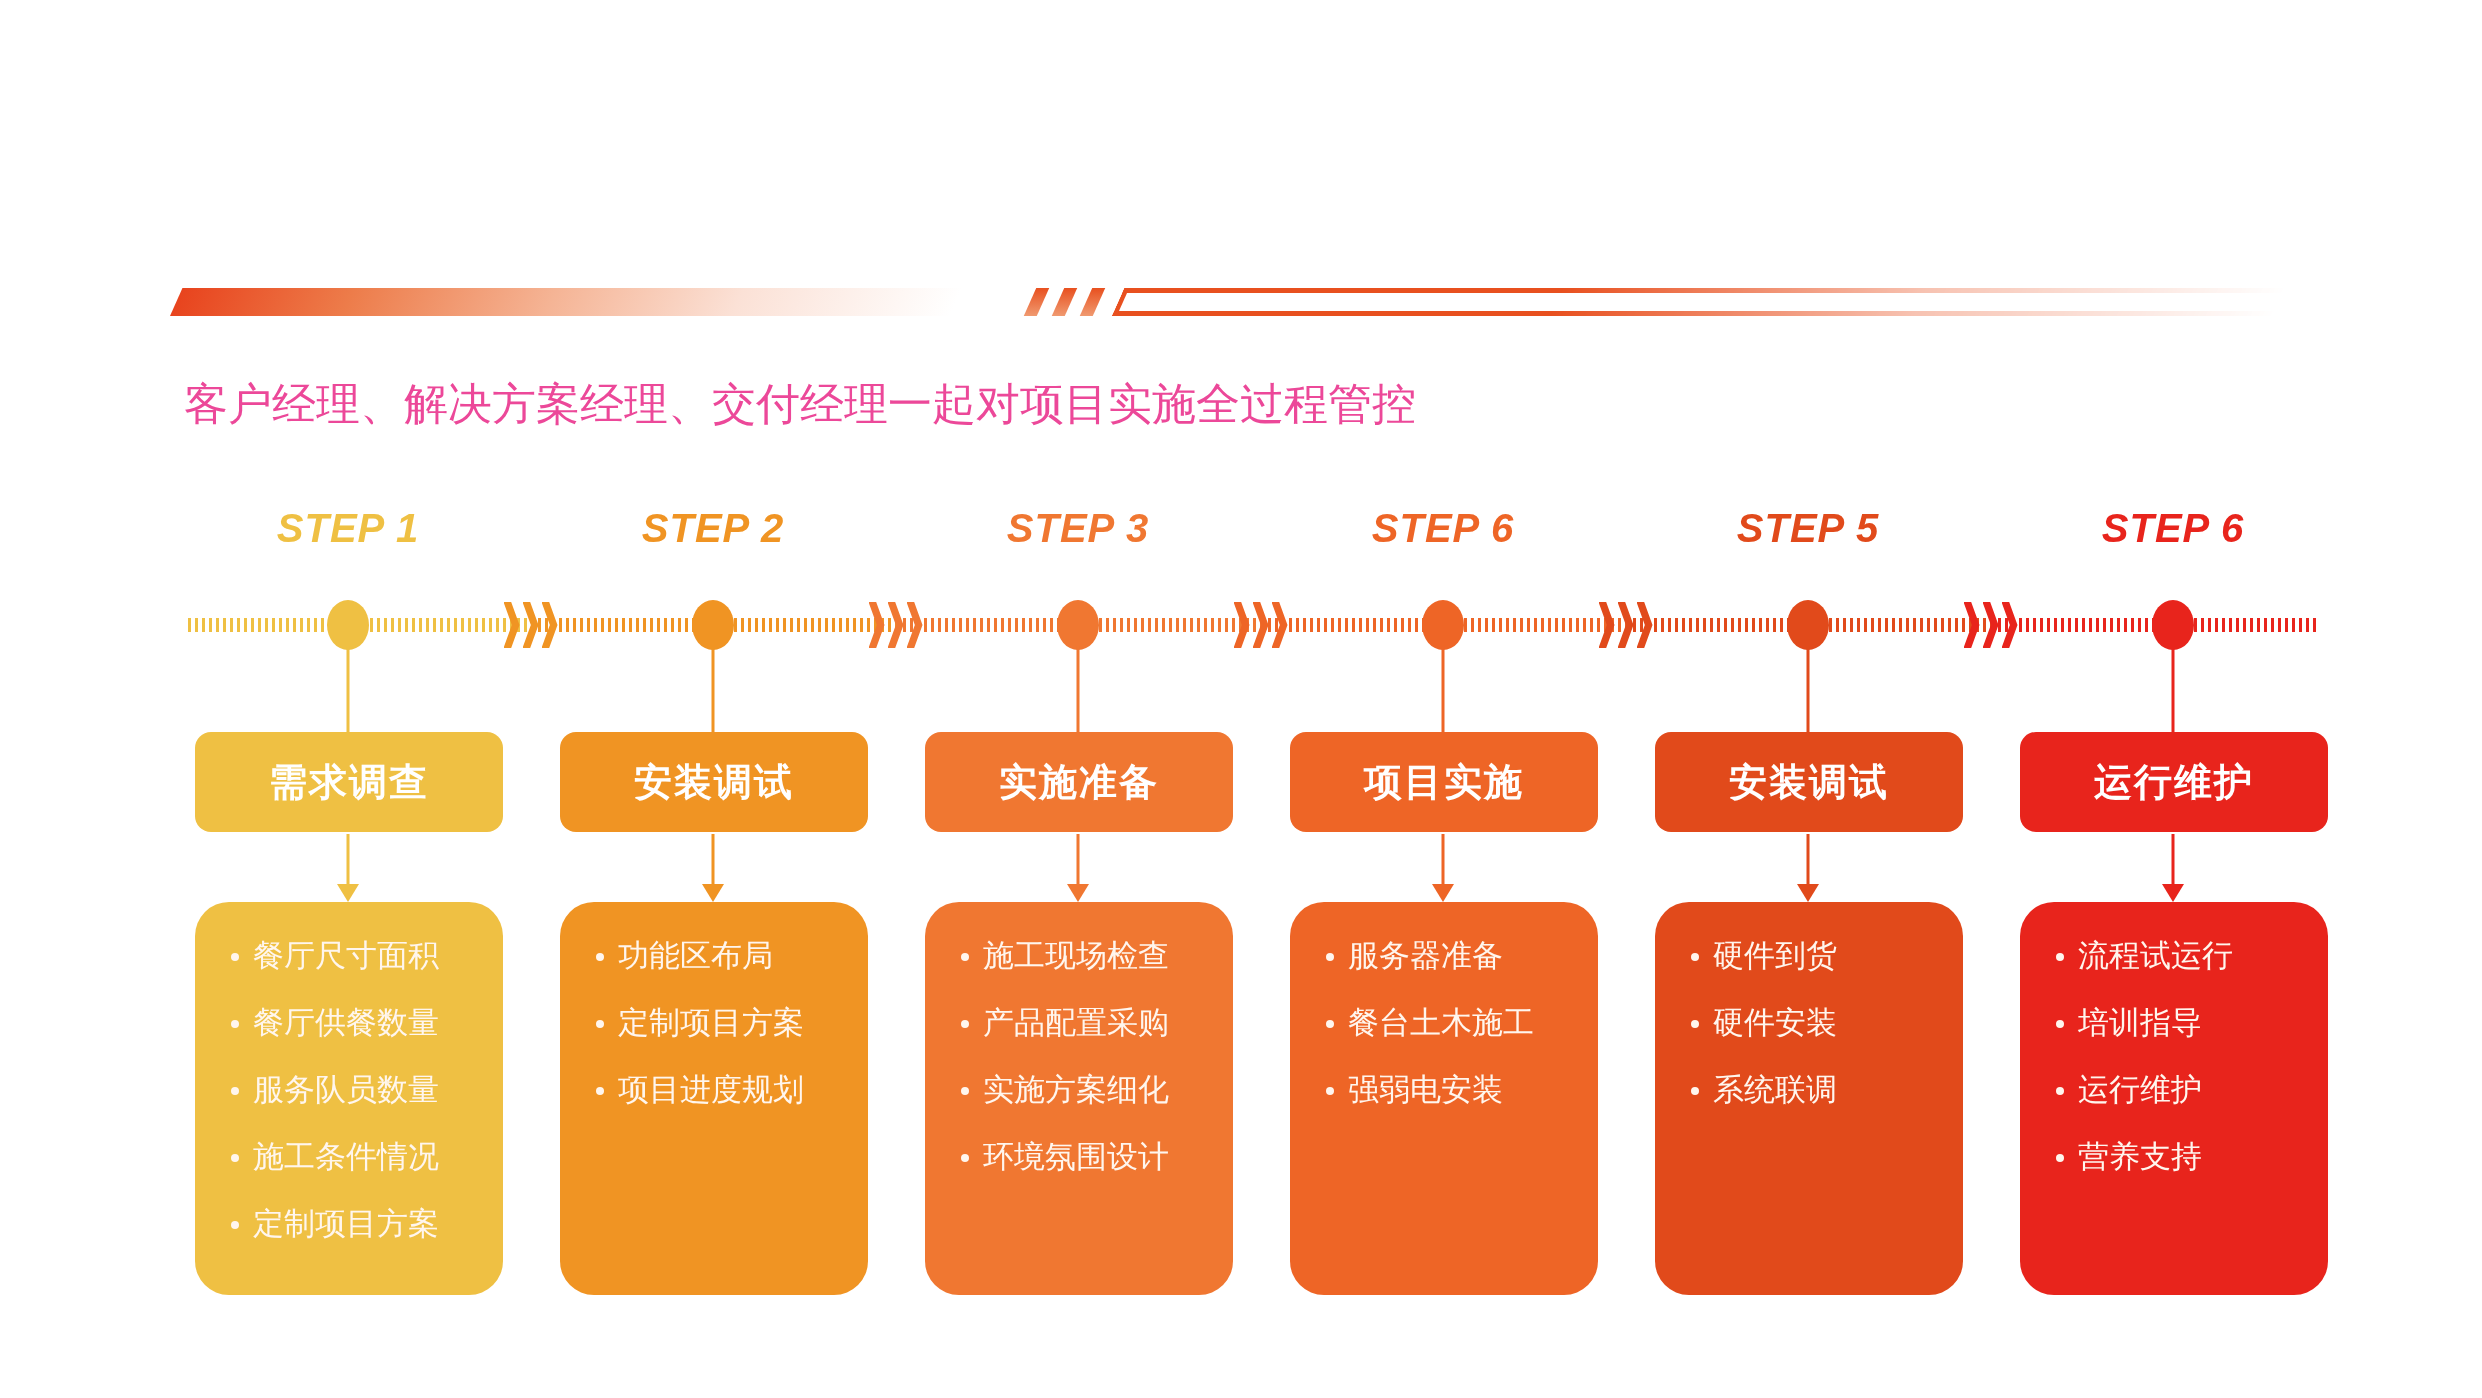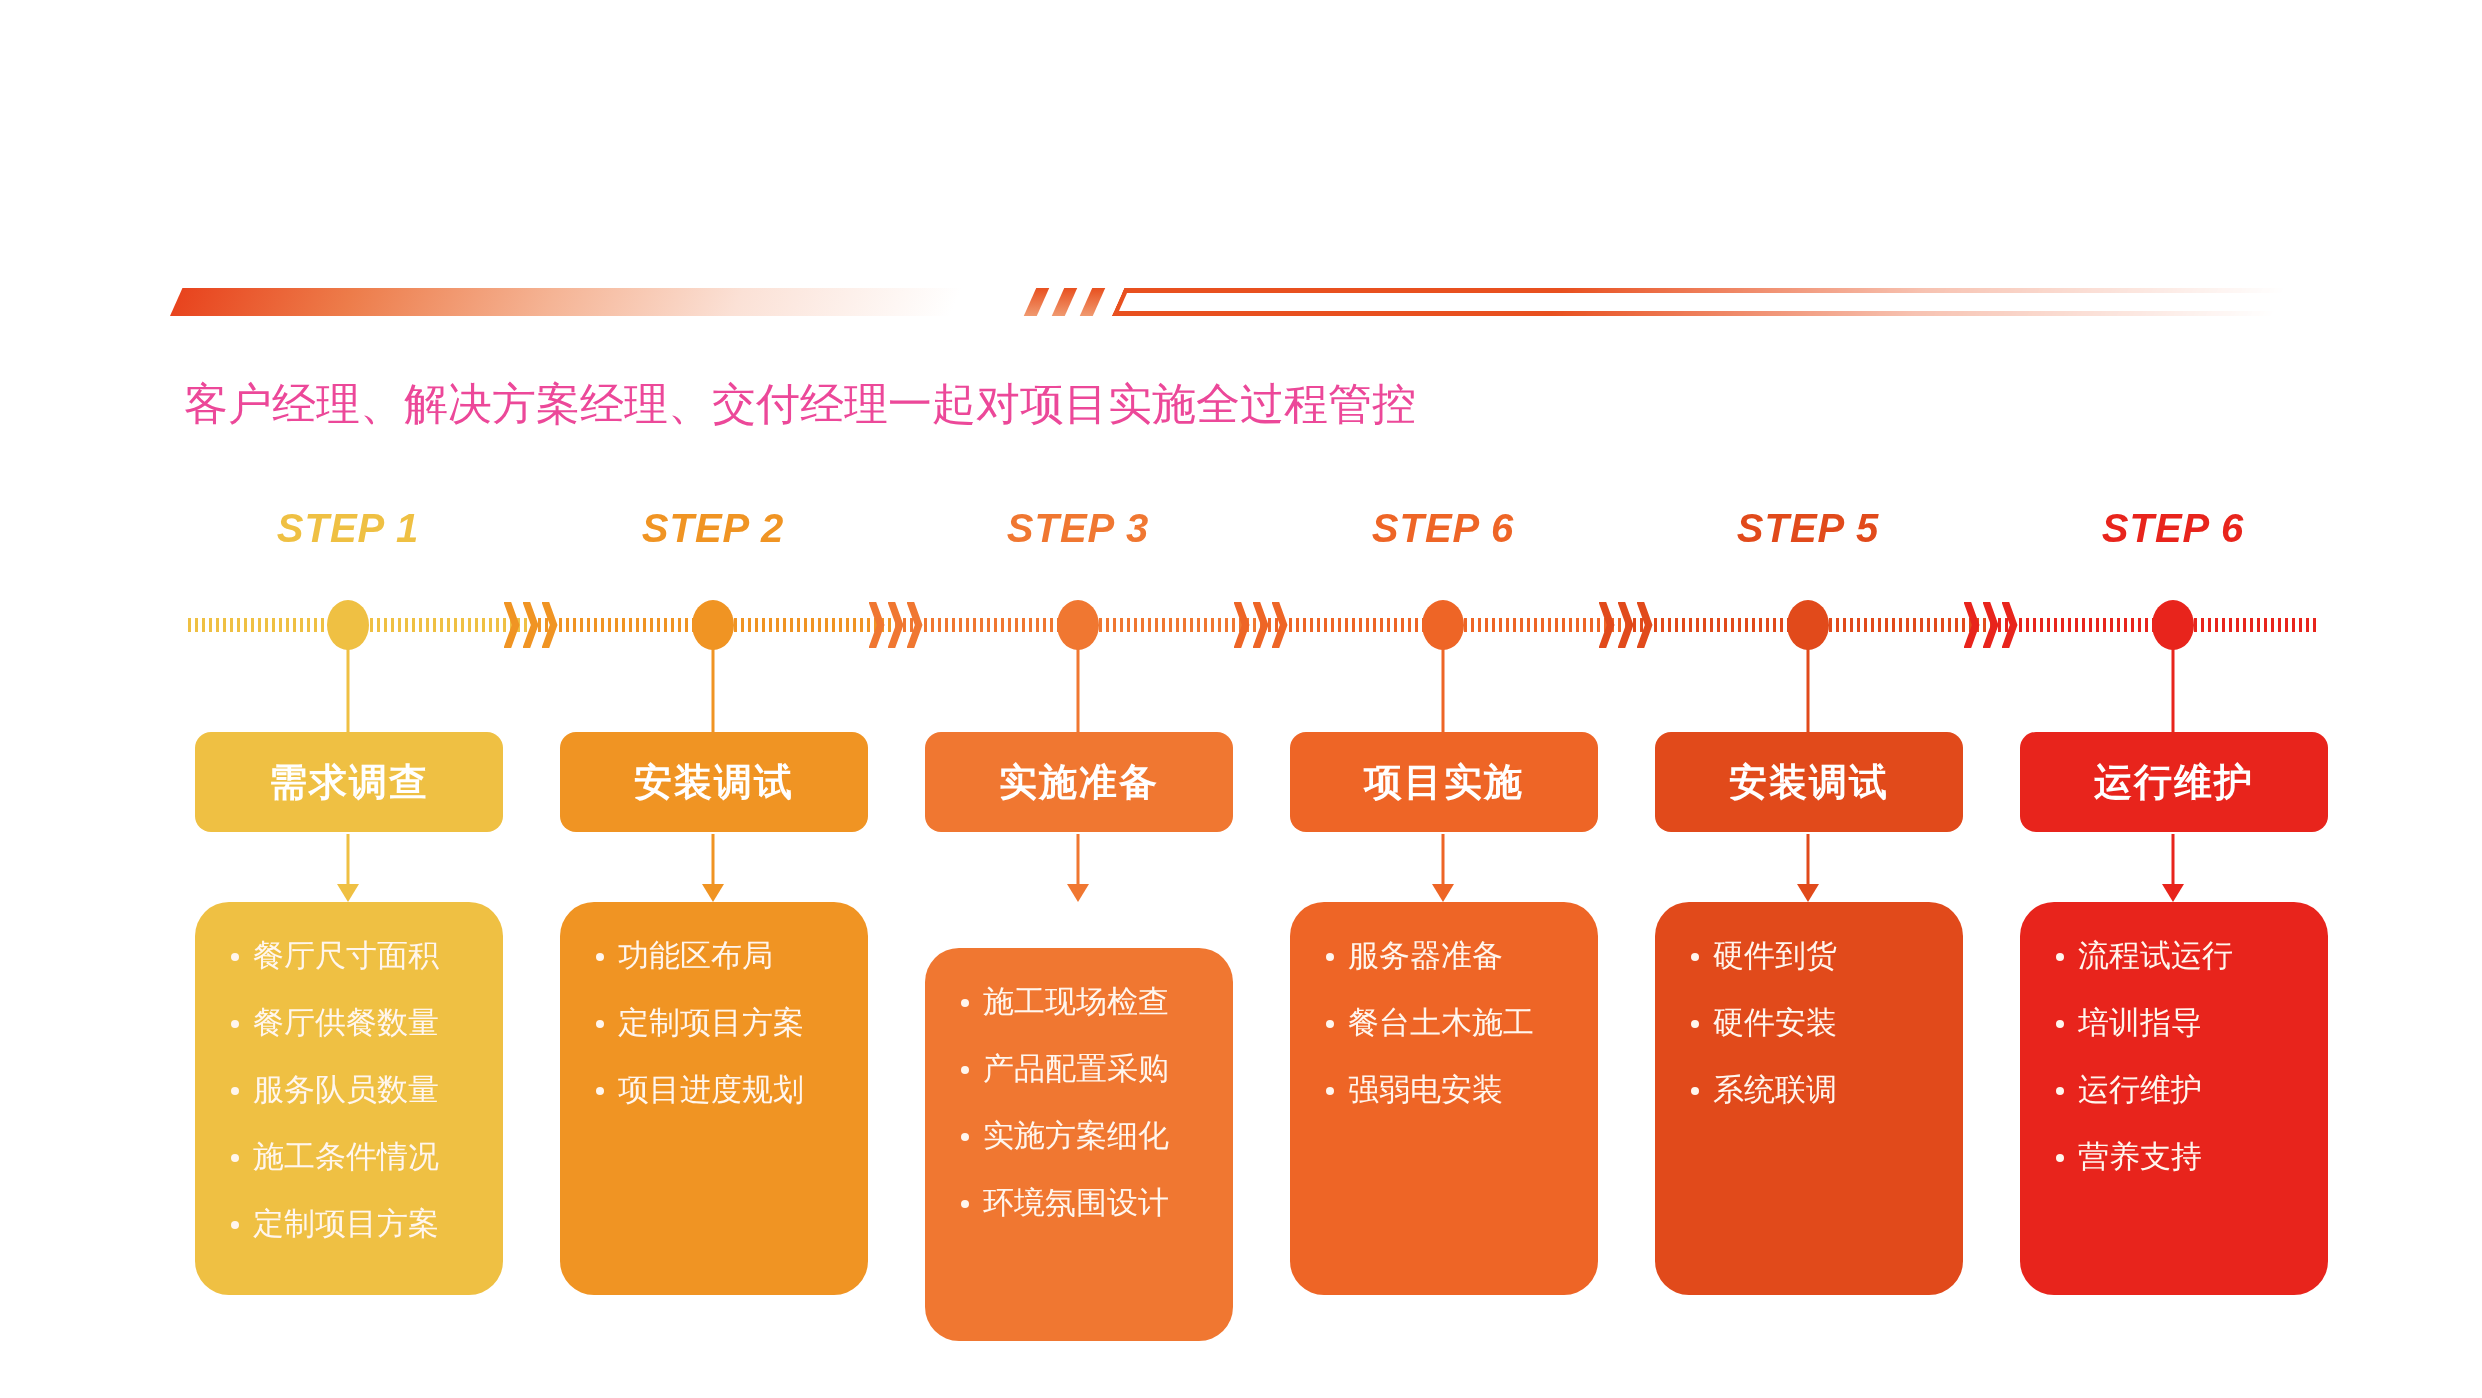--- a/index.html
+++ b/index.html
@@ -288,21 +288,21 @@
           <li>定制项目方案</li>
         </ul>
       </div>
       <div class="body-card" style="left: 560px; width: 308px; height: 393px; background: rgb(240, 148, 35);">
         <ul style="padding-left: 32px;">
           <li>功能区布局</li>
           <li>定制项目方案</li>
           <li>项目进度规划</li>
         </ul>
       </div>
-      <div class="body-card" style="left: 925px; width: 308px; height: 393px; background: rgb(240, 119, 49); margin-top: 46px;">
+      <div class="body-card" style="left: 925px; width: 308px; height: 393px; background: rgb(240, 119, 49);">
         <ul style="padding-left: 32px;">
           <li>施工现场检查</li>
           <li>产品配置采购</li>
           <li>实施方案细化</li>
           <li>环境氛围设计</li>
         </ul>
       </div>
       <div class="body-card" style="left: 1290px; width: 308px; height: 393px; background: rgb(238, 101, 38);">
         <ul style="padding-left: 32px;">
           <li>服务器准备</li>

